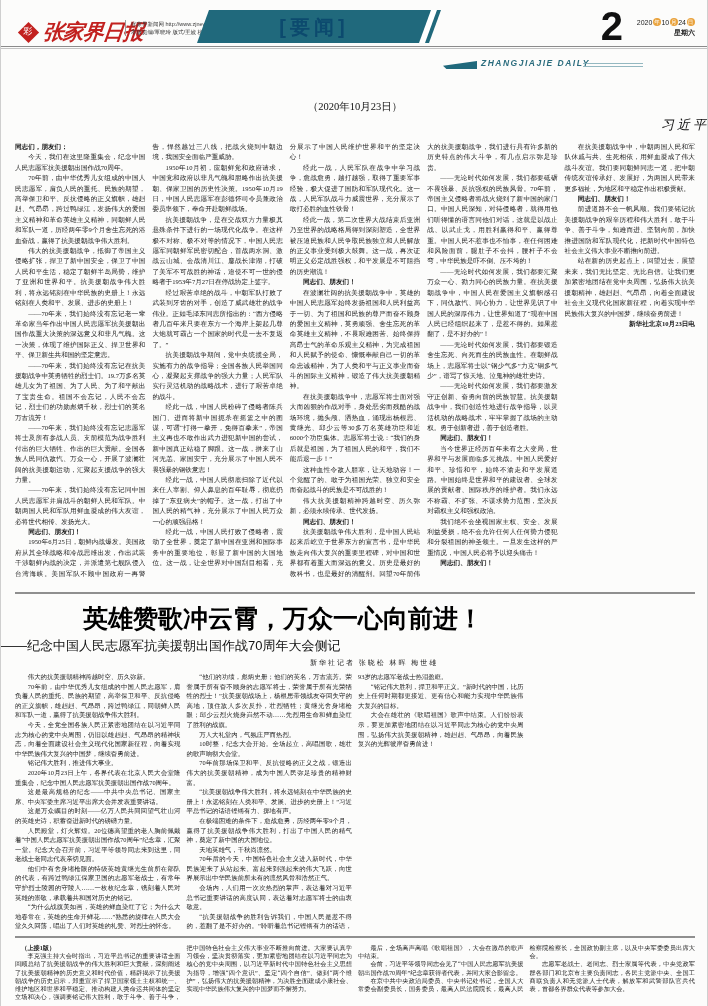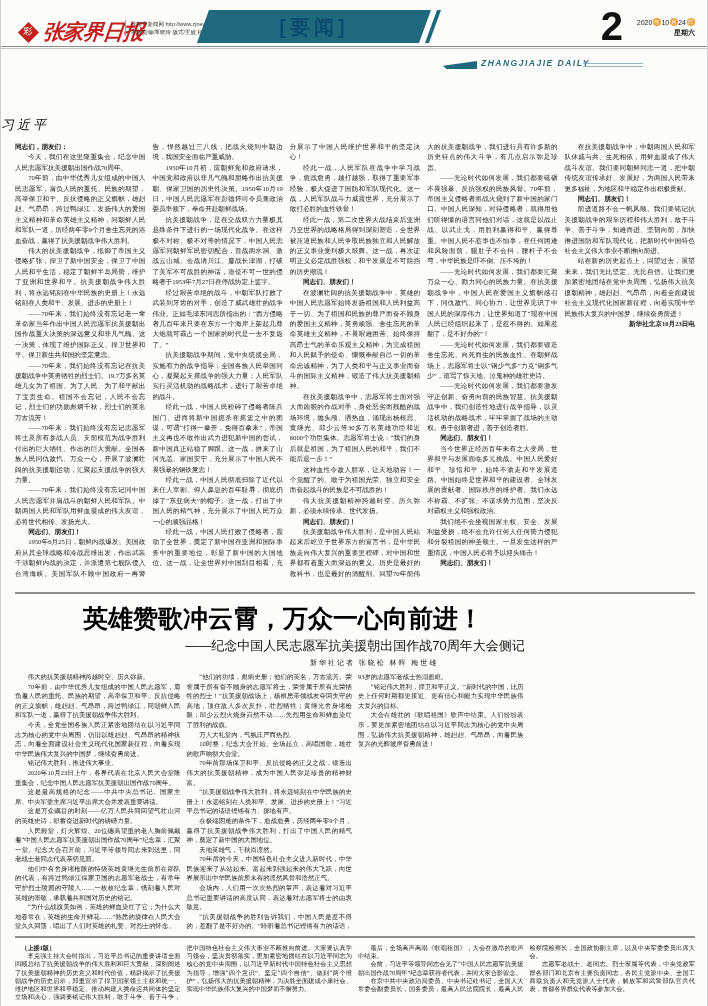--- a/index.html
+++ b/index.html
@@ -36,39 +36,39 @@
   .dateblock{position:absolute;right:0;top:8px;width:68px;text-align:right;
              font-size:7px;line-height:10px;font-family:"Liberation Sans",sans-serif;color:#222;}
   .circ{display:inline-block;width:8px;height:8px;border-radius:50%;background:#e9a23b;color:#fff;
         font-size:5.5px;line-height:8px;text-align:center;vertical-align:1px;margin:0 0.5px;}
   .weekday{font-weight:bold;}
 
   
   .headline{position:absolute;top:60px;left:10px;width:688px;text-align:center;font-weight:bold;
             font-size:25px;letter-spacing:0px;font-family:"Liberation Sans","DejaVu Sans",sans-serif;color:#000;}
   .dateline{position:absolute;top:100px;left:0;width:708px;text-align:center;font-size:10.5px;color:#111;}
-  .author{position:absolute;top:116px;left:0;width:708px;text-align:left;font-size:13px;
+  .author{position:absolute;top:116px;left:0;width:708px;text-align:right;font-size:13px;
           font-style:italic;letter-spacing:3px;color:#111;}
   .speech-body{position:absolute;top:142px;left:14px;width:680px;height:446px;
                column-count:5;column-gap:7px;column-fill:auto;overflow:hidden;
                font-size:6.6px;line-height:10.4px;text-align:justify;color:#1a1a1a;}
   .speech-body p,.story2-body p,.cont-body p{margin:0;text-indent:2em;}
   p.lead{text-indent:0;font-weight:bold;}
   p.bold{font-weight:bold;}
   p.credit{text-align:right;text-indent:0;font-weight:bold;}
   p.jump{font-weight:bold;text-indent:1em;}
 
   .rule-h{position:absolute;left:14px;width:680px;height:1.5px;background:#8f8f8f;}
   #rule1{top:592px;}
   #rule2{top:936px;}
 
   
   .story2-head{position:absolute;top:602px;left:0;width:564px;text-align:center;font-weight:bold;
                font-size:25px;font-family:"Liberation Sans","DejaVu Sans",sans-serif;color:#000;}
-  .story2-sub{position:absolute;top:637px;left:0;width:708px;text-align:center;font-size:13px;
+  .story2-sub{position:absolute;top:637px;left:0;width:708px;text-align:left;font-size:13px;
               font-family:"Liberation Sans",sans-serif;color:#111;}
   .story2-byline{position:absolute;top:658px;left:0;width:708px;text-align:center;font-size:7px;
                  letter-spacing:2px;color:#222;padding-left:19px;}
   .story2-body{position:absolute;top:672px;left:14px;width:680px;height:260px;
                column-count:4;column-gap:6px;column-fill:auto;overflow:hidden;
                font-size:6.4px;line-height:9.6px;text-align:justify;color:#1a1a1a;}
 
   
   .cont-body{position:absolute;top:944px;left:14px;width:680px;height:58px;
              column-count:4;column-gap:6px;column-fill:auto;overflow:hidden;
@@ -100,20 +100,21 @@
     <div class="pagenum">2</div>
     <div class="dateblock">
       <div>
         <span>2020</span><span class="circ">年</span><span>10</span><span class="circ">月</span><span>24</span><span class="circ">日</span>
       </div>
       <div class="weekday">星期六</div>
     </div>
   </div>
   <div class="masthead-rule"></div>
 
+  <div class="dateline">（2020年10月23日）</div>
   <div class="author">习近平</div>
   <div class="speech-body">
       <p class="lead">同志们，朋友们：</p>
       <p>今天，我们在这里隆重集会，纪念中国人民志愿军抗美援朝出国作战70周年。</p>
       <p>70年前，由中华优秀儿女组成的中国人民志愿军，肩负人民的重托、民族的期望，高举保卫和平、反抗侵略的正义旗帜，雄赳赳、气昂昂，跨过鸭绿江，发扬伟大的爱国主义精神和革命英雄主义精神，同朝鲜人民和军队一道，历经两年零9个月舍生忘死的浴血奋战，赢得了抗美援朝战争伟大胜利。</p>
       <p>伟大的抗美援朝战争，抵御了帝国主义侵略扩张，捍卫了新中国安全，保卫了中国人民和平生活，稳定了朝鲜半岛局势，维护了亚洲和世界和平。抗美援朝战争伟大胜利，将永远铭刻在中华民族的史册上！永远铭刻在人类和平、发展、进步的史册上！</p>
       <p>——70年来，我们始终没有忘记老一辈革命家当年作出中国人民志愿军抗美援朝出国作战重大决策的深远意义和非凡气魄。这一决策，体现了维护国际正义、捍卫世界和平、保卫新生共和国的坚定意志。</p>
       <p>——70年来，我们始终没有忘记在抗美援朝战争中英勇牺牲的烈士们。19.7万多名英雄儿女为了祖国、为了人民、为了和平献出了宝贵生命。祖国不会忘记，人民不会忘记，烈士们的功勋彪炳千秋，烈士们的英名万古流芳！</p>
       <p>——70年来，我们始终没有忘记志愿军将士及所有参战人员、支前模范为战争胜利付出的巨大牺牲、作出的巨大贡献。全国各族人民同仇敌忾、万众一心，开展了波澜壮阔的抗美援朝运动，汇聚起支援战争的强大力量。</p>
       <p>——70年来，我们始终没有忘记同中国人民志愿军并肩战斗的朝鲜人民和军队。中朝两国人民和军队用鲜血凝成的伟大友谊，必将世代相传、发扬光大。</p>

